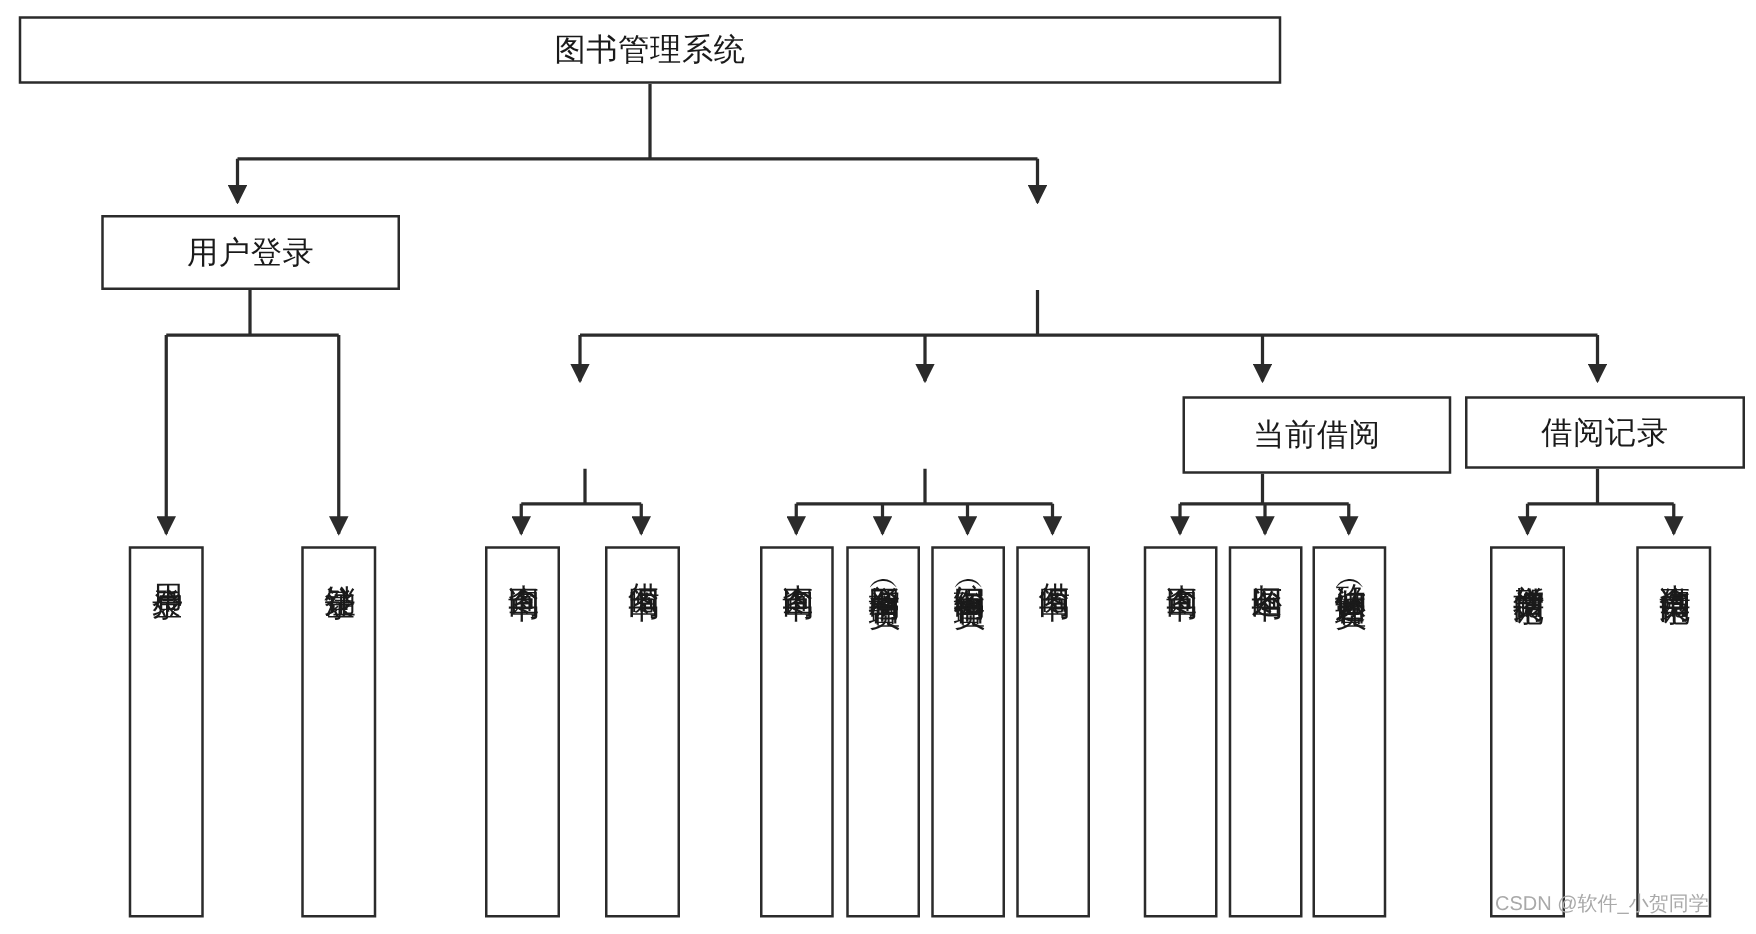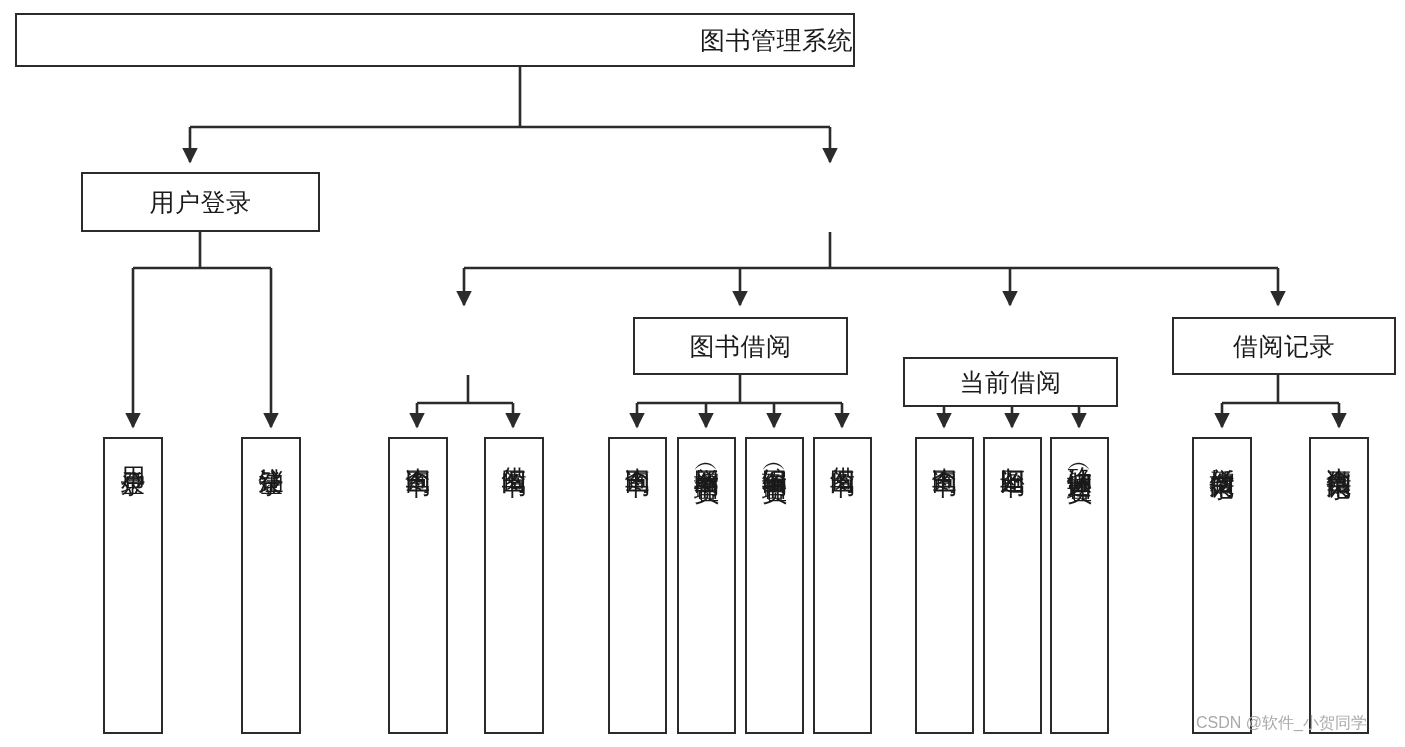--- a/index.html
+++ b/index.html
@@ -124,35 +124,32 @@
       <path d="M 1012 403 L 1012 427" marker-end="url(#arrow)"></path>
       <path d="M 1079 403 L 1079 427" marker-end="url(#arrow)"></path>
 
       <path d="M 1278 375 L 1278 403"></path>
       <path d="M 1222 403 L 1339 403"></path>
       <path d="M 1222 403 L 1222 427" marker-end="url(#arrow)"></path>
       <path d="M 1339 403 L 1339 427" marker-end="url(#arrow)"></path>
     </g>
   </svg>
 
-  <div class="node root horiz" style="left:15px; top:13px; width:840px; height:54px;justify-content:flex-end;">
+  <div class="node root horiz" style="left:15px; top:13px; width:1010px; height:54px;">
     <span class="label">图书管理系统</span>
   </div>
 
   <div class="node horiz" style="left:81px; top:172px; width:239px; height:60px;">
     <span class="label">用户登录</span>
   </div>
 
 
 
-  <div class="node horiz" style="left:633px; top:317px; width:215px; height:58px;">
-    <span class="label">图书借阅</span>
-  </div>
-
-  <div class="node horiz" style="left:903px; top:317px; width:215px; height:50px;margin-top:40px;">
+
+  <div class="node horiz" style="left:946px; top:317px; width:215px; height:62px;">
     <span class="label">当前借阅</span>
   </div>
 
   <div class="node horiz" style="left:1172px; top:317px; width:224px; height:58px;">
     <span class="label">借阅记录</span>
   </div>
 
   <div class="node vert" style="left:103px; top:437px; width:60px; height:297px;">
     <span class="label">用户登录</span>
   </div>

